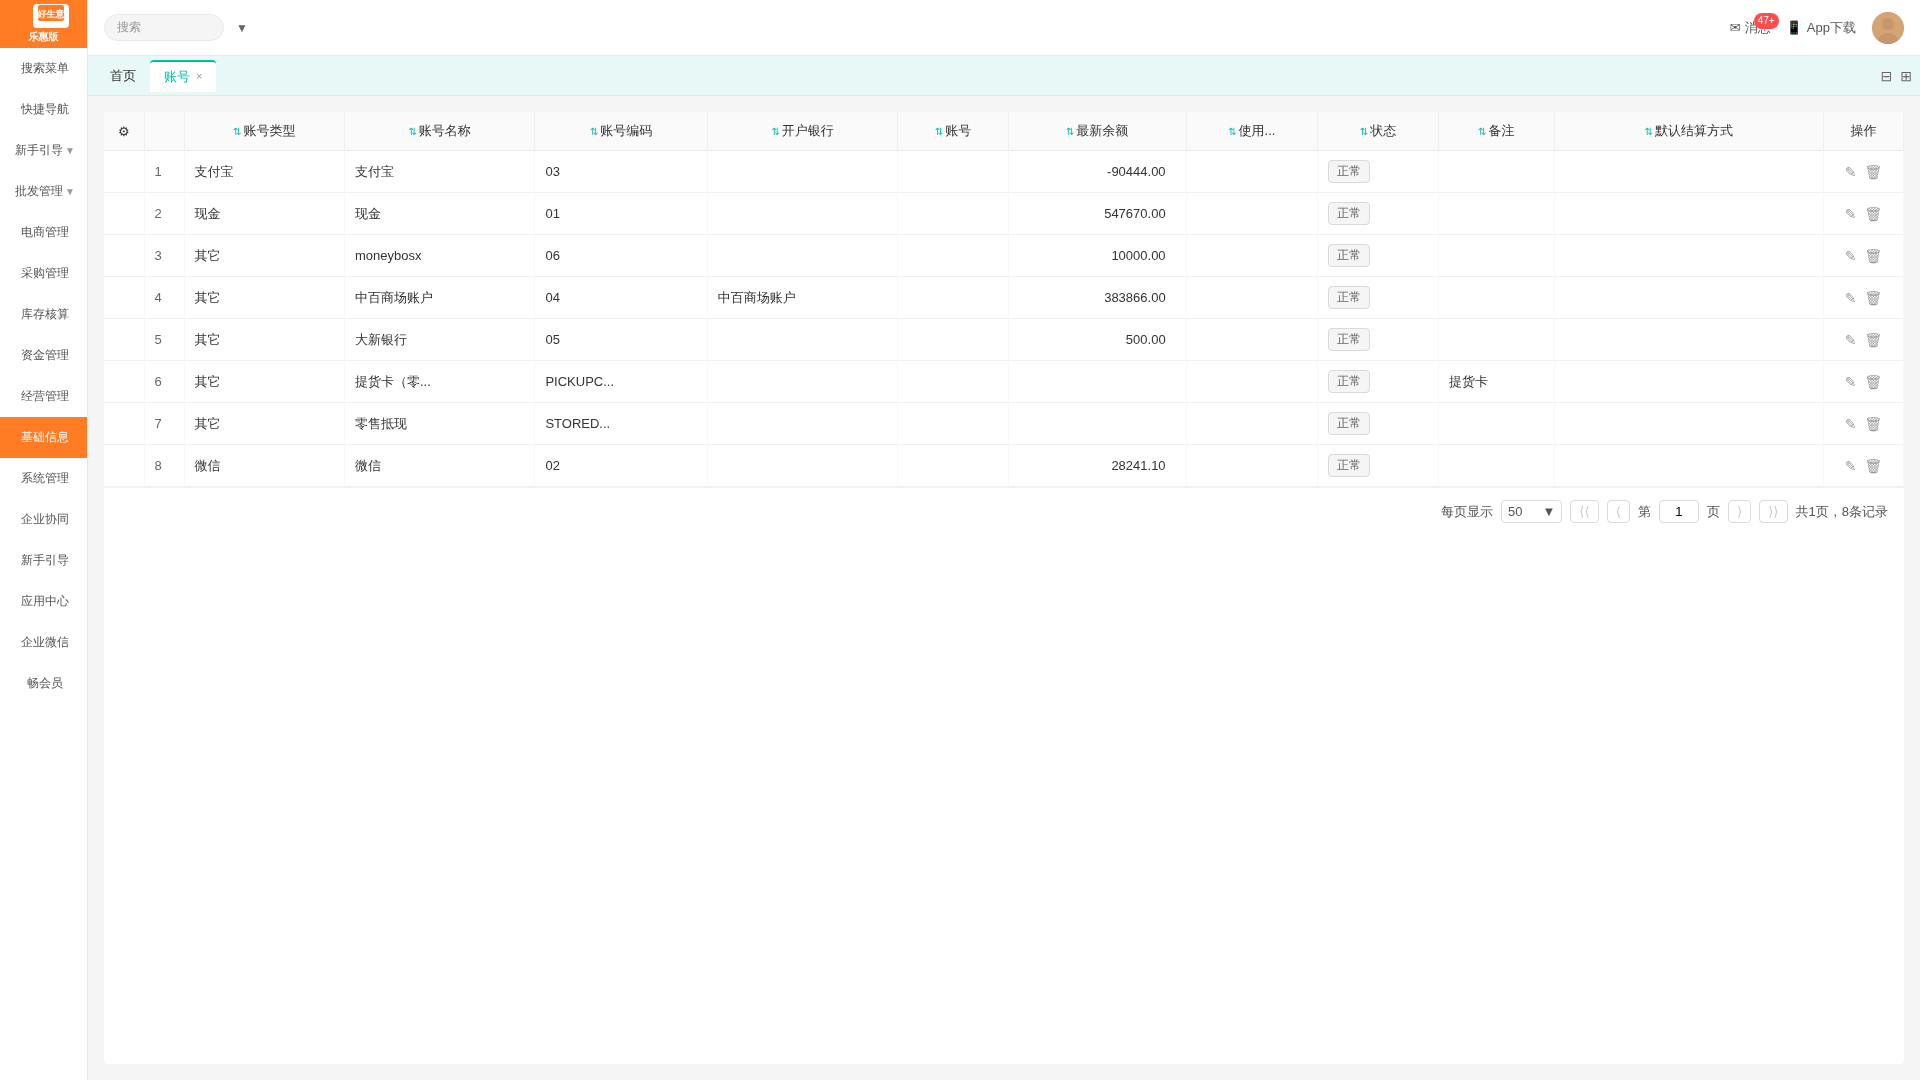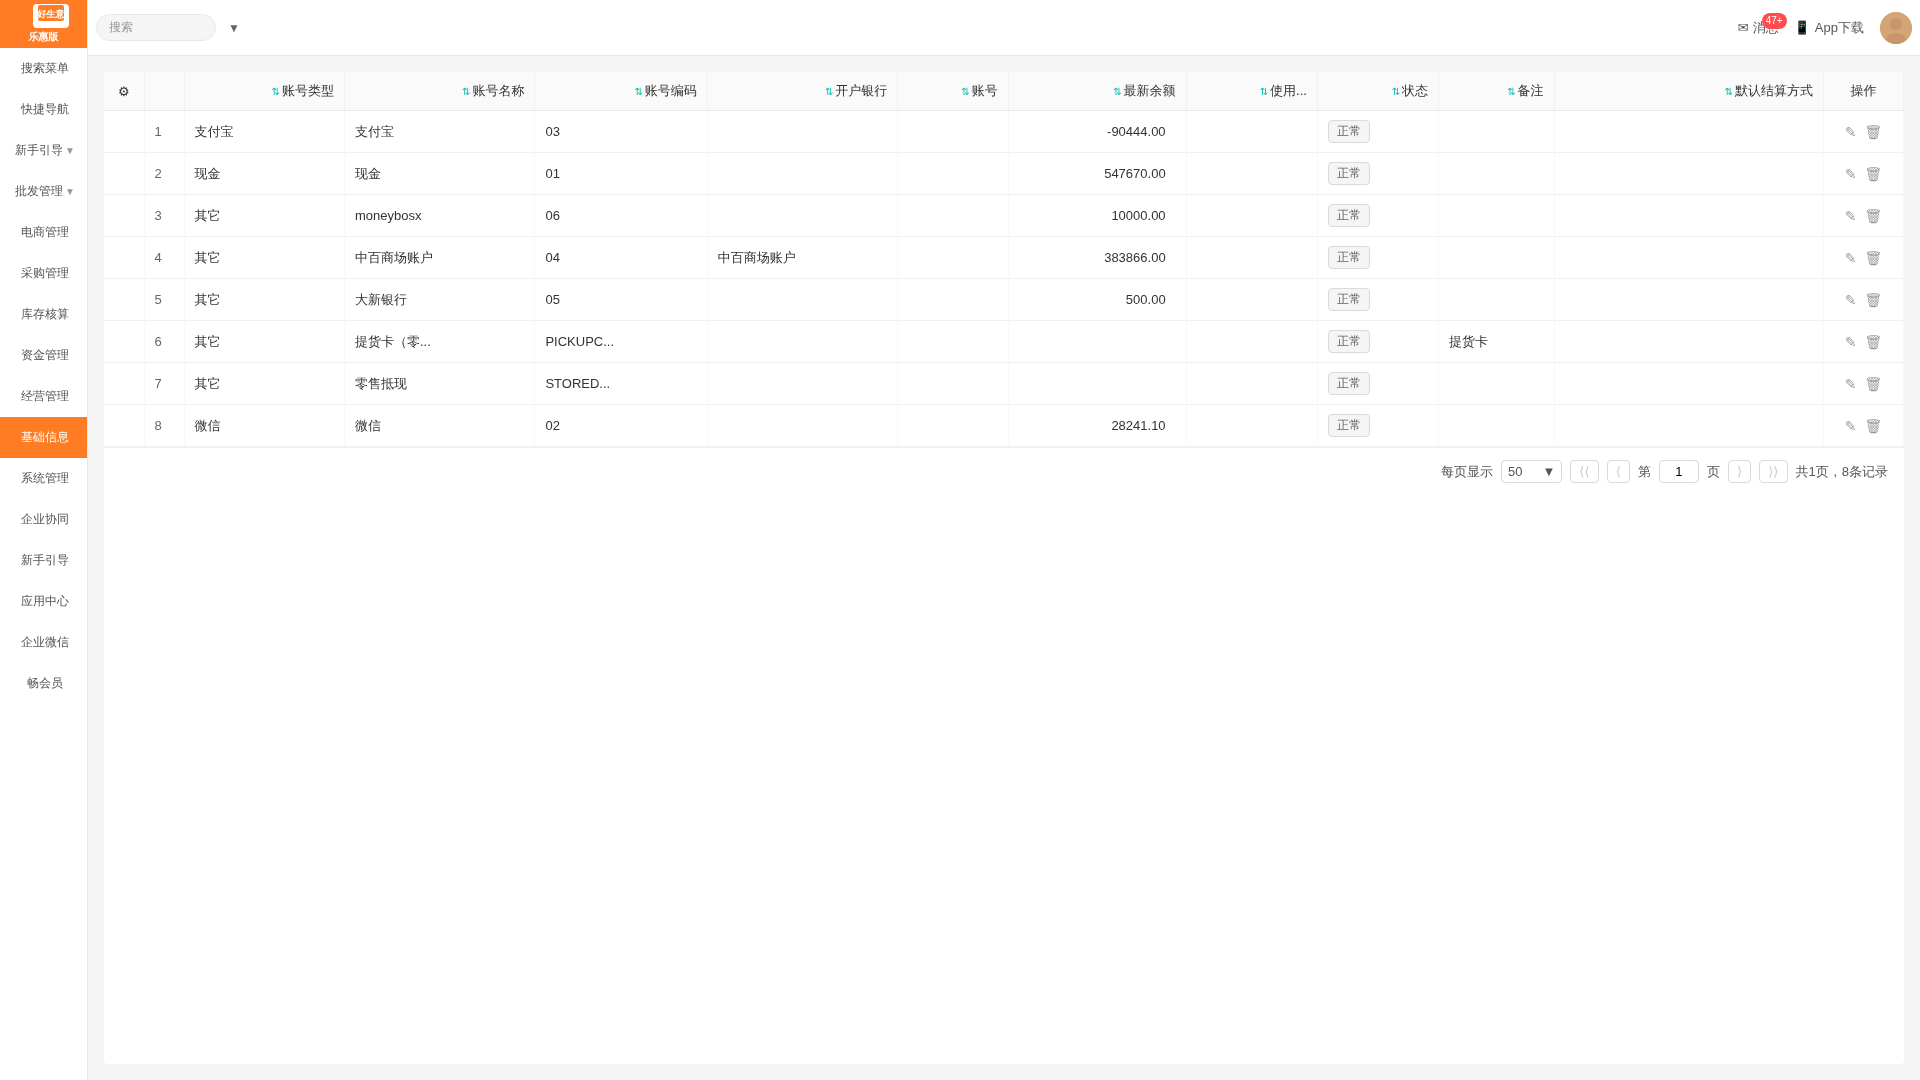--- a/index.html
+++ b/index.html
@@ -62,21 +62,21 @@
       overflow: hidden;
     }
 
     
     .top-header {
       height: 56px;
       background: #fff;
       display: flex;
       align-items: center;
       justify-content: space-between;
-      padding: 0 8px;
+      padding: 0 16px;
       border-bottom: 1px solid #e8e8e8;
       flex-shrink: 0;
     }
     .top-header-left {
       display: flex;
       align-items: center;
       gap: 12px;
     }
     .search-box-top {
       background: #f5f5f5;
@@ -258,21 +258,21 @@
       width: 100%;
       border-collapse: collapse;
       font-size: 13px;
     }
     thead tr {
       background: #fafafa;
       border-bottom: 1px solid #e8e8e8;
     }
     thead th {
       padding: 10px 10px;
-      text-align: right;
+      text-align: center;
       color: #333;
       font-weight: 500;
       border-right: 1px solid #f0f0f0;
       white-space: nowrap;
       user-select: none;
     }
     thead th .sort-icon { color: #00bfa5; font-size: 10px; margin-right: 2px; }
     thead th.gear-col { width: 36px; text-align: center; }
     thead th.action-col { width: 80px; text-align: center; }
     tbody tr {
@@ -434,20 +434,33 @@
       <div class="avatar">
         <svg width="32" height="32" viewBox="0 0 32 32">
           <circle cx="16" cy="16" r="16" fill="#d4a574"></circle>
           <circle cx="16" cy="12" r="6" fill="#c8956c"></circle>
           <ellipse cx="16" cy="28" rx="10" ry="7" fill="#c8956c"></ellipse>
         </svg>
       </div>
     </div>
   </div>
 
+  <div class="tab-bar">
+    <div class="tab-item">
+      <span>首页</span>
+    </div>
+    <div class="tab-item active">
+      <span>账号</span>
+      <span class="tab-close">×</span>
+    </div>
+    <div class="tab-actions">
+      <span class="tab-action-btn">⊟</span>
+      <span class="tab-action-btn">⊞</span>
+    </div>
+  </div>
 
   <div class="content">
 
 
     <div class="table-container">
       <table>
         <thead>
           <tr>
             <th class="gear-col">⚙</th>
             <th></th>

